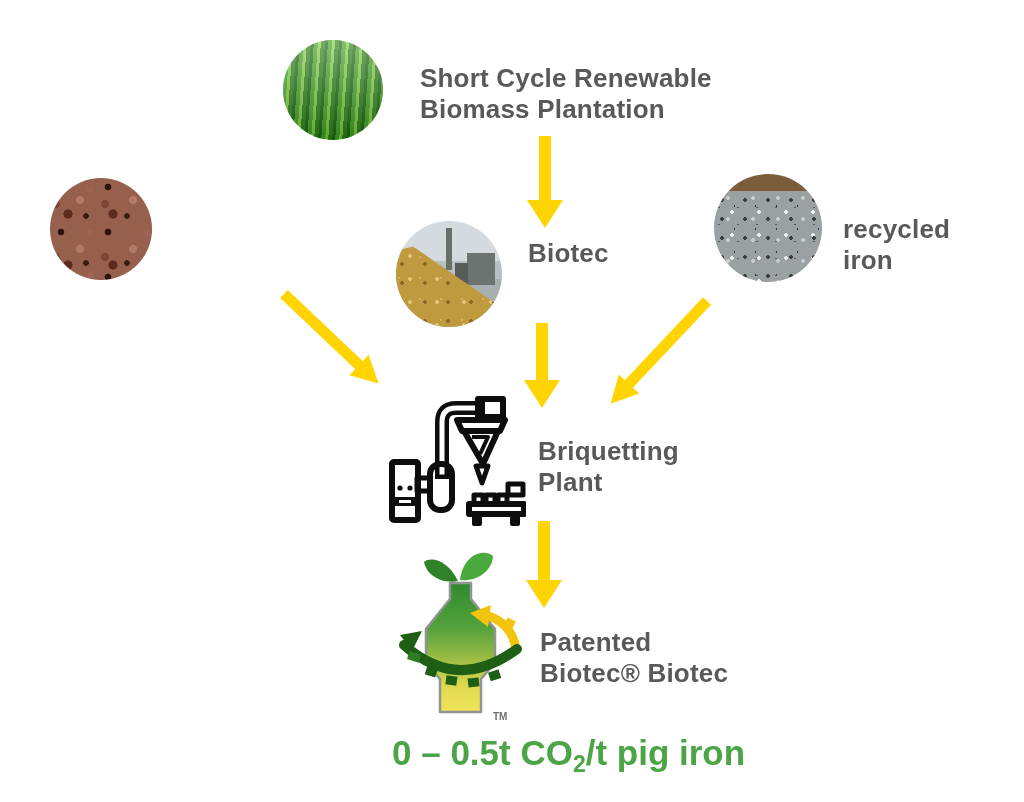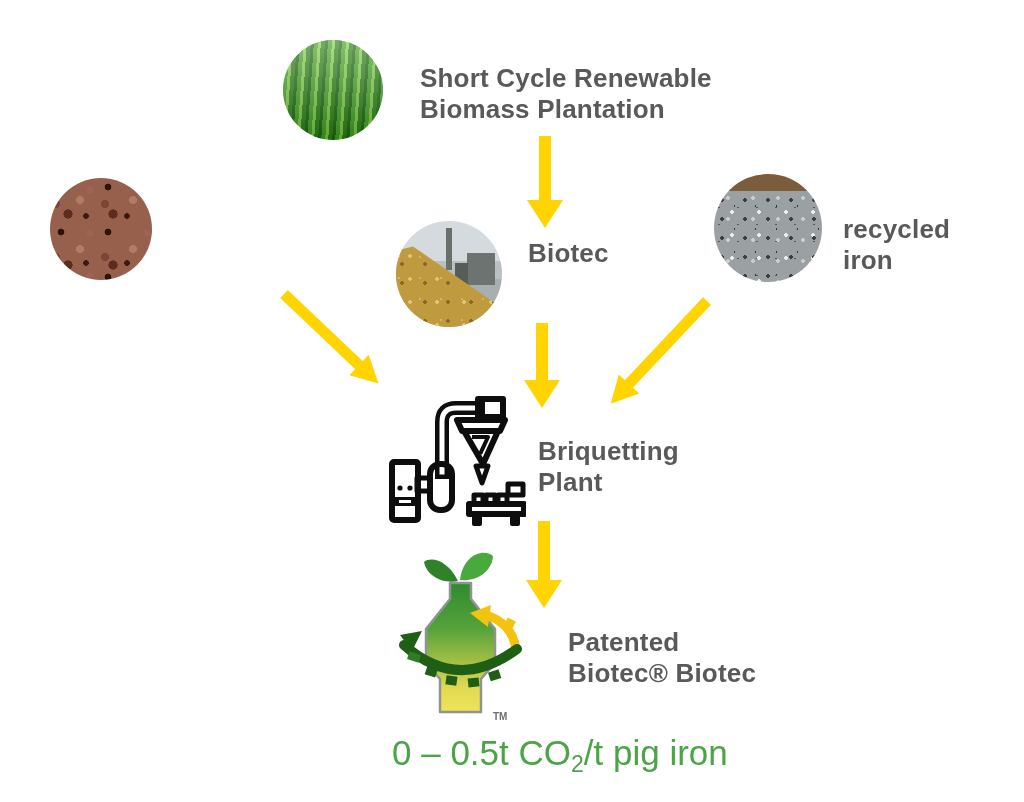--- a/index.html
+++ b/index.html
@@ -59,21 +59,21 @@
     background-position:top,0 0,0 0,0 0,0 0,0 0;
   }
   .label{
     position:absolute;color:#595959;font-weight:bold;
     font-size:26px;line-height:31px;letter-spacing:.2px;
   }
   .label span{display:block;}
   .arrow-layer{position:absolute;left:0;top:0;pointer-events:none;}
   .footer-text{
     position:absolute;left:392px;top:733px;color:#4BA546;
-    font-weight:normal;font-size:35px;letter-spacing:0;
+    font-weight:bold;font-size:35px;letter-spacing:0;
     font-family:"Liberation Sans",sans-serif;
   }
   .footer-text .sub{font-size:23px;position:relative;top:7px;}
   .tm{position:absolute;left:493px;top:691px;font-size:10px;font-weight:bold;color:#6f6f6f;margin-top:20px;}
   .icon-abs{position:absolute;}
 </style>
 </head>
 <body>
 
 <div class="canvas">
@@ -104,21 +104,21 @@
   <div class="label" style="left:843px;top:214px;">
     <span>recycled</span>
     <span>iron</span>
   </div>
 
   <div class="label" style="left:538px;top:436px;">
     <span>Briquetting</span>
     <span>Plant</span>
   </div>
 
-  <div class="label" style="left:540px;top:627px;margin-left:28px;">
+  <div class="label" style="left:540px;top:627px;">
     <span>Patented</span>
     <span>Biotec® Biotec</span>
   </div>
 
   <svg class="arrow-layer" width="1024" height="802" viewBox="0 0 1024 802">
     <g fill="#FFD400" stroke="#FFD400">
       <line x1="545" y1="136" x2="545" y2="202" stroke-width="12"></line>
       <polygon points="527,200 563,200 545,228" stroke="none"></polygon>
     </g>
     <g fill="#FFD400" stroke="#FFD400">

